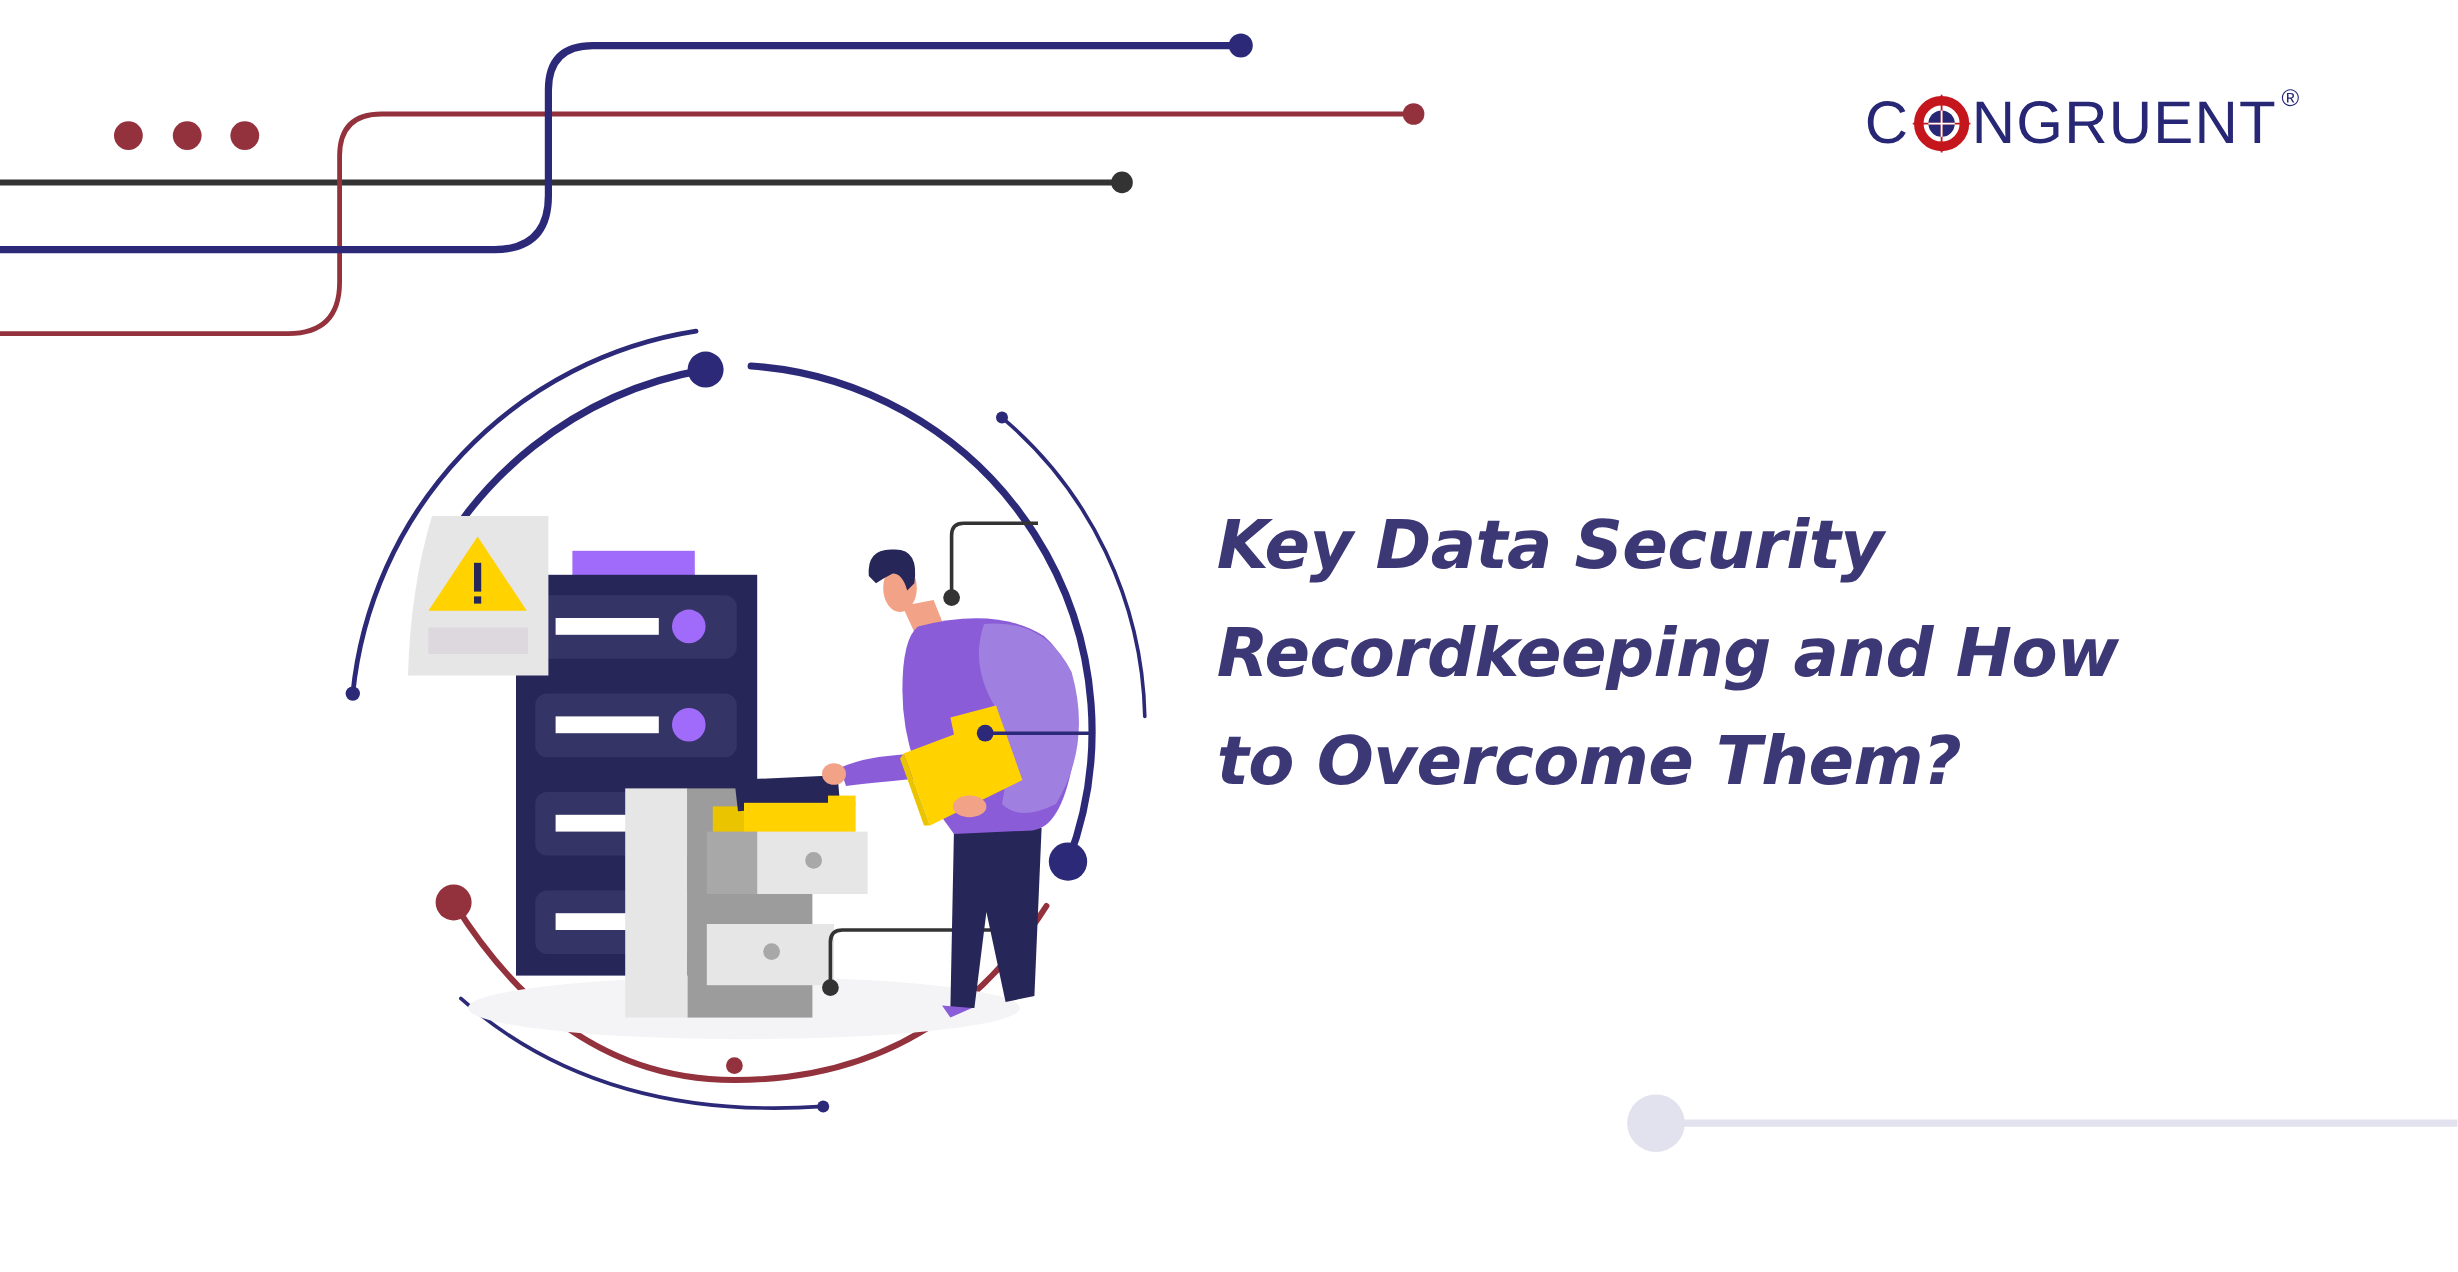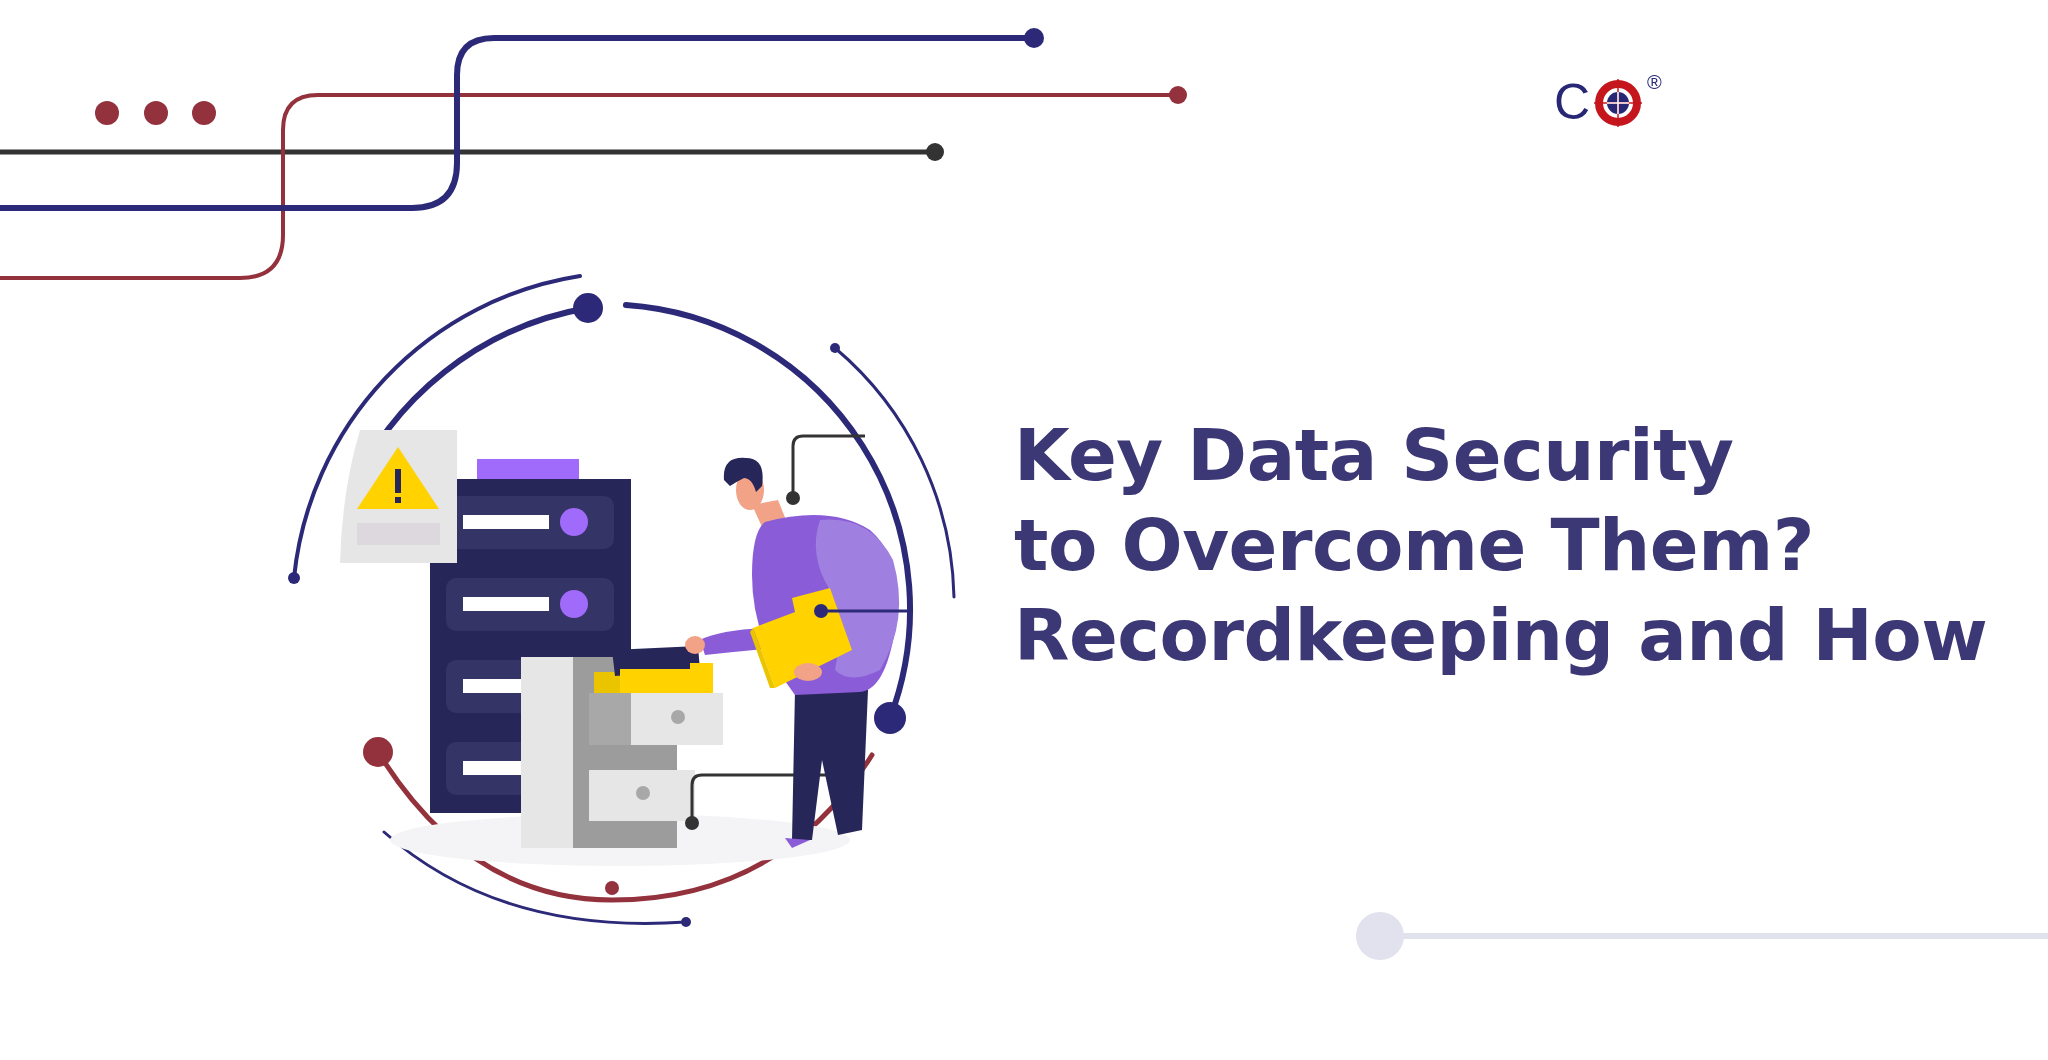--- a/index.html
+++ b/index.html
@@ -15,23 +15,24 @@
     position: absolute; left: 1554px; top: 72px; height: 60px;
     display: flex; align-items: center;
     color: #272775; font-size: 50px; letter-spacing: 1px; font-weight: 400;
   }
   .logo .pre, .logo .post { display: inline-block; line-height: 1; }
   .logo .target { width: 50px; height: 50px; margin: 0 0px 0 2px; display: inline-block; position: relative; top: 1px; }
   .logo .reg { font-size: 20px; position: relative; top: -20px; margin-left: 4px; }
 
   .title {
     position: absolute; left: 1014px; top: 410px; width: 960px;
-    color: #3C3775; font-weight: 700; font-size: 72px; line-height: 90px;
+    color: #3C3775; font-weight: 700; font-size: 56px; line-height: 90px;
     letter-spacing: -0.5px;
     font-family: "DejaVu Sans", "Liberation Sans", sans-serif;
+    font-style: italic;
   }
   .title div { white-space: nowrap; }
 </style>
 </head>
 <body>
 
 <svg class="layer" id="art" viewBox="0 0 2048 1060" xmlns="http://www.w3.org/2000/svg">
 
   <g fill="#93313C">
     <circle cx="107" cy="113" r="12"></circle>
@@ -158,20 +159,21 @@
   <span class="target">
     <svg width="50" height="50" viewBox="0 0 50 50">
       <circle cx="25" cy="25" r="19" fill="none" stroke="#C4161C" stroke-width="8"></circle>
       <circle cx="25" cy="25" r="11" fill="#272775"></circle>
       <line x1="25" y1="1" x2="25" y2="49" stroke="#C4161C" stroke-width="1.5"></line>
       <line x1="1" y1="25" x2="49" y2="25" stroke="#C4161C" stroke-width="1.5"></line>
       <line x1="25" y1="14" x2="25" y2="36" stroke="#ffffff" stroke-width="1.5"></line>
       <line x1="14" y1="25" x2="36" y2="25" stroke="#ffffff" stroke-width="1.5"></line>
     </svg>
   </span>
+  <span class="post">NGRUENT</span>
   <span class="reg">®</span>
 </div>
 
 <h1 class="title" style="margin:0;">
   <div>Key Data Security</div>
+  <div>Recordkeeping and How</div>
   <div>to Overcome Them?</div>
-  <div>Recordkeeping and How</div>
 </h1>
 
 </body></html>

